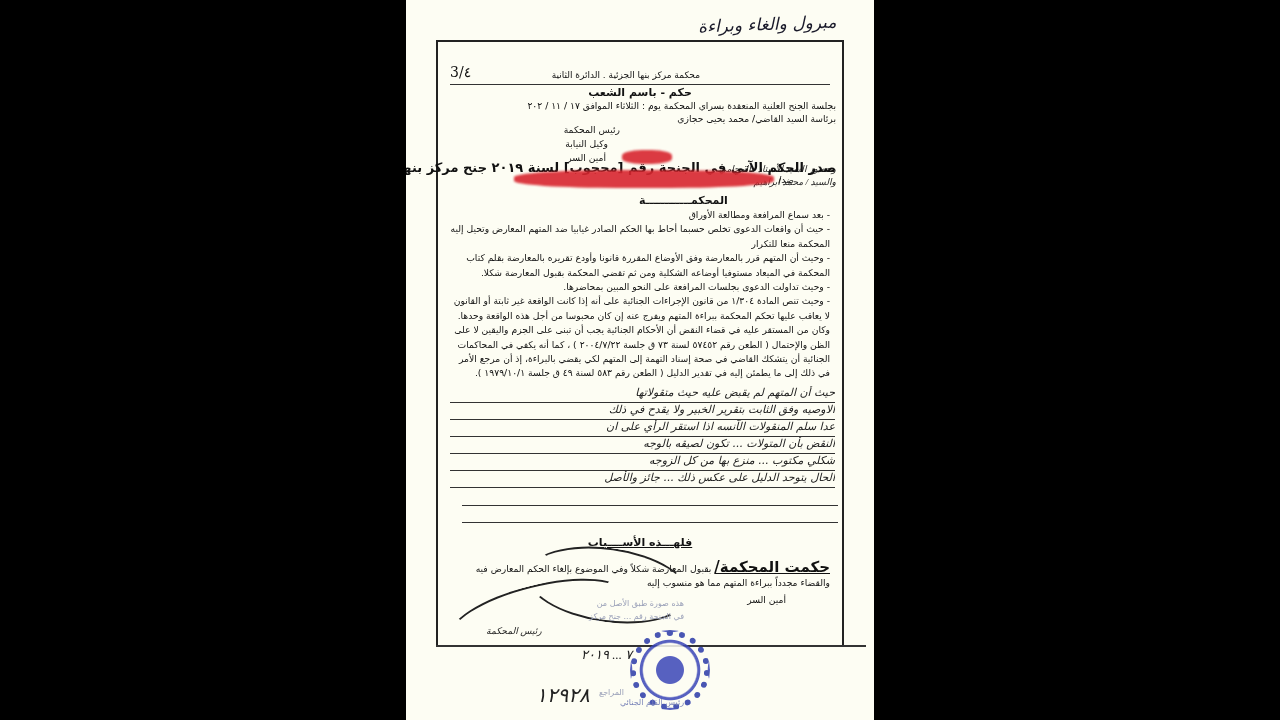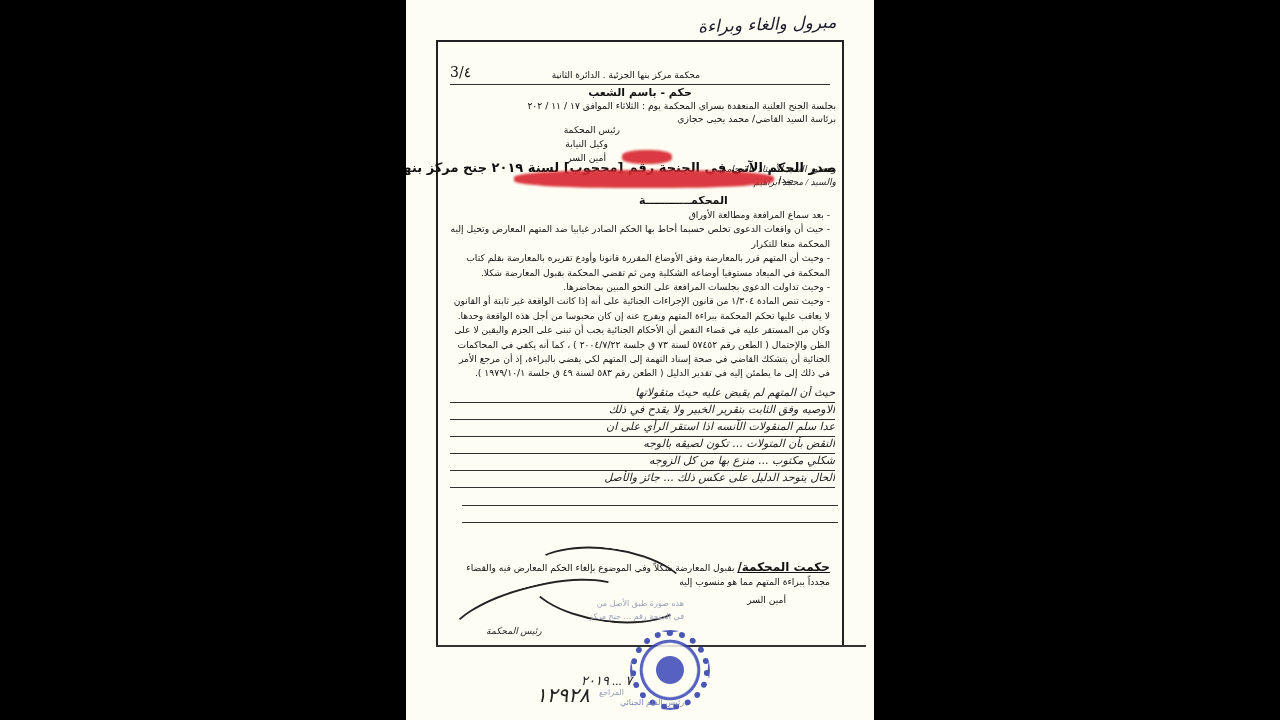--- a/index.html
+++ b/index.html
@@ -113,35 +113,36 @@
     <div class="hw-line">حيث أن المتهم لم يقبض عليه حيث متقولاتها</div>
     <div class="hw-line">الاوصيه وفق الثابت بتقرير الخبير ولا يقدح في ذلك</div>
     <div class="hw-line">عدا سلم المنقولات الآنسه اذا استقر الرأي على ان</div>
     <div class="hw-line">النقض بأن المتولات ... تكون لصيقه بالوجه</div>
     <div class="hw-line">شكلي مكتوب ... منزع بها من كل الزوجه</div>
     <div class="hw-line">الحال يتوحد الدليل على عكس ذلك ... جائز والأصل</div>
   </div>
   <div class="rule" style="top:505px;"></div>
   <div class="rule" style="top:522px;"></div>
 
+  <div class="line heading rtl" style="left:0;width:468px;text-align:center;top:536px;text-decoration:underline;">فلهـــذه الأســــباب</div>
 
   <div class="para rtl" style="top:560px;line-height:14px;">
-    <span class="heading" style="text-decoration:underline;font-size:12px;">حكمت المحكمة/</span>
+    <span class="heading" style="text-decoration:underline;font-size:15px;">حكمت المحكمة/</span>
     <span>بقبول المعارضة شكلاً وفي الموضوع بإلغاء الحكم المعارض فيه والقضاء مجدداً ببراءة المتهم مما هو منسوب إليه</span>
   </div>
 
   <div class="line rtl" style="right:88px;top:594px;">أمين السر</div>
   <div class="line rtl hand" style="left:80px;top:594px;">رئيس المحكمة</div>
 
   <div class="sig" style="left:40px;top:585px;width:180px;height:60px;transform:rotate(-14deg);"></div>
   <div class="sig" style="left:120px;top:548px;width:160px;height:70px;transform:rotate(8deg);border-color:#222 transparent #222 transparent;"></div>
 
   <div class="faint" style="right:190px;top:599px;">هذه صورة طبق الأصل من</div>
   <div class="faint" style="right:190px;top:612px;">في الجنحة رقم ... جنح مركز</div>
-  <div class="line hand" style="left:175px;top:642px;font-size:13px;">٧ ... ٢٠١٩</div>
+  <div class="line hand" style="left:175px;top:616px;font-size:13px;">٧ ... ٢٠١٩</div>
 
   <div class="stamp"></div>
 
   <div class="line hand" style="left:130px;top:652px;font-size:20px;">١٢٩٢٨</div>
   <div class="faint" style="right:250px;top:688px;">المراجع</div>
   <div class="faint" style="right:190px;top:698px;color:#7a84b8;">رئيس القلم الجنائي</div>
   <div class="line hand" style="left:240px;top:692px;font-size:18px;">~ w</div>
 </div>
 
 </body></html>

